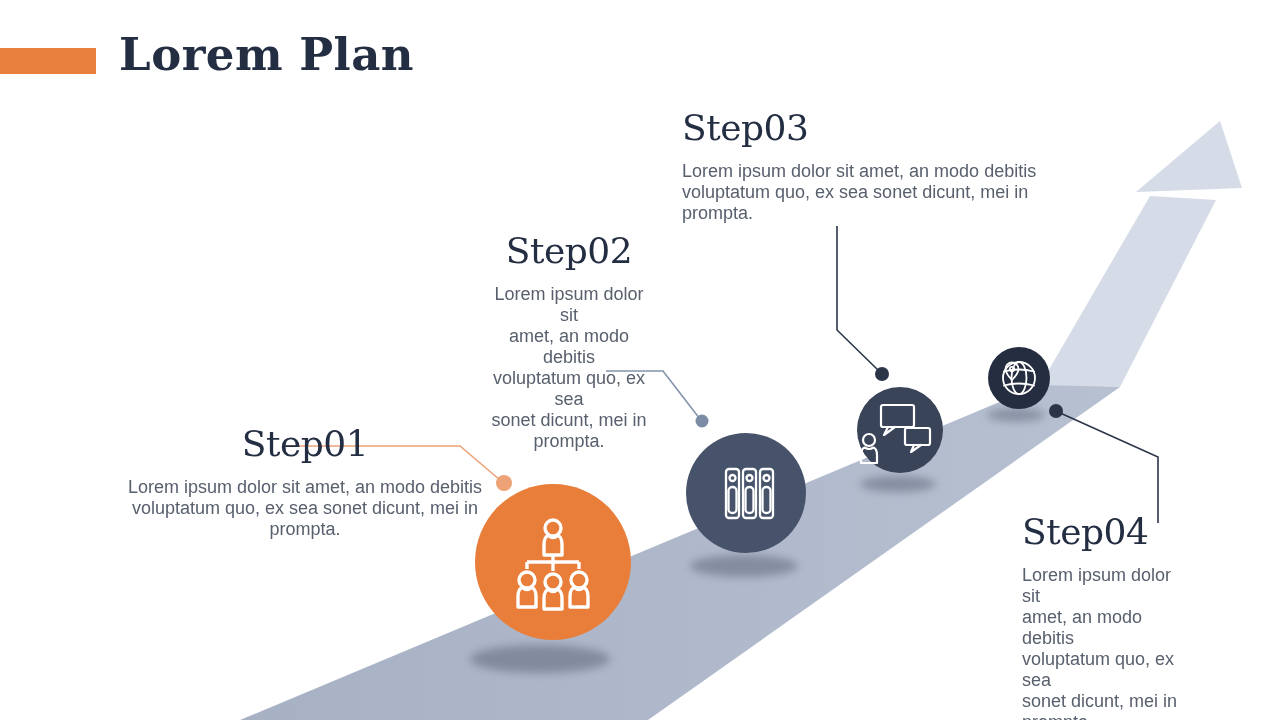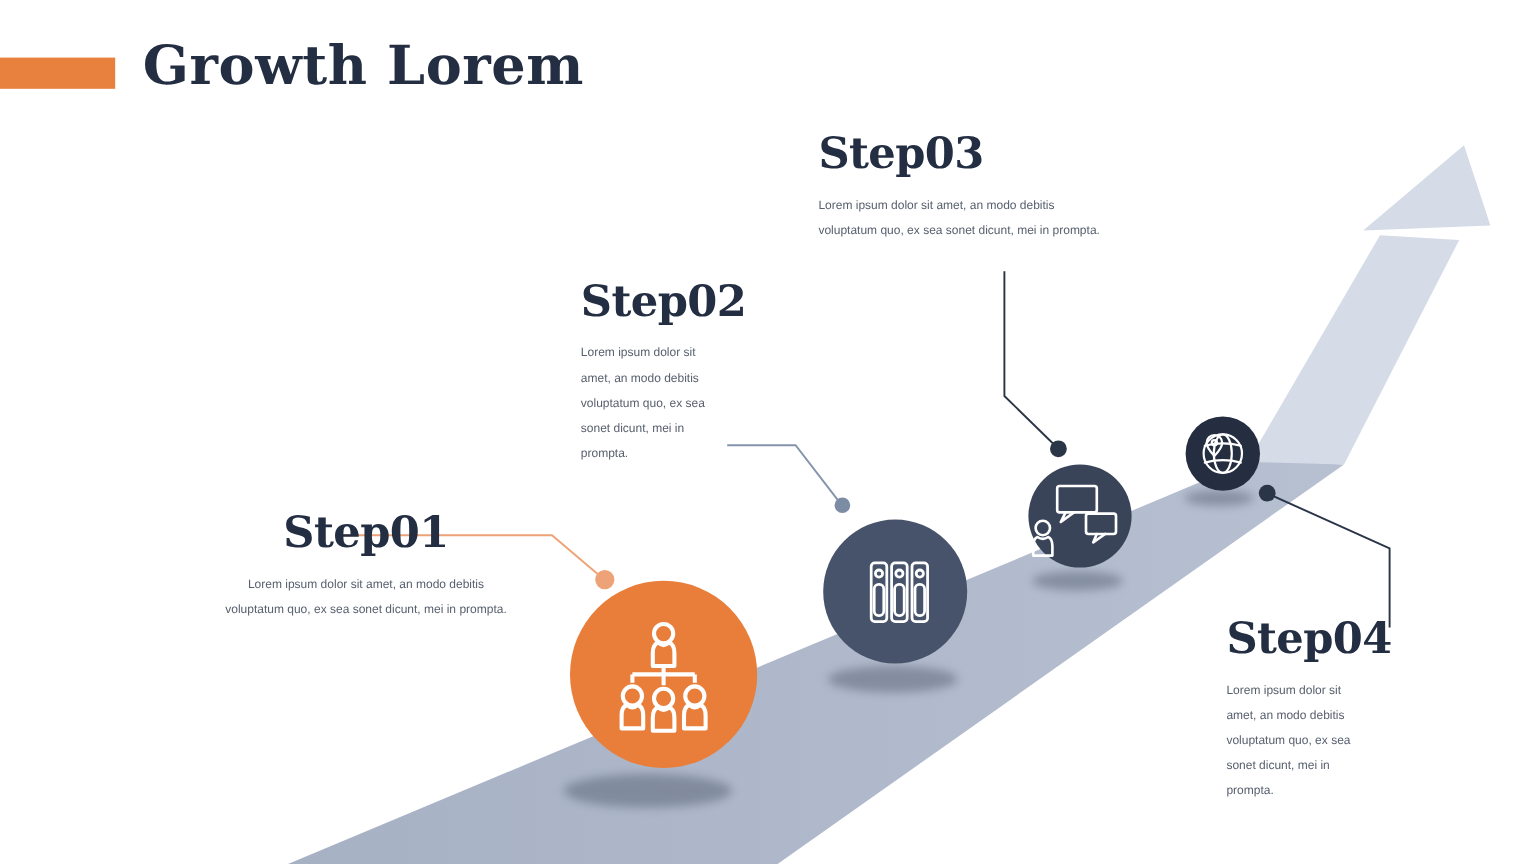--- a/index.html
+++ b/index.html
@@ -16,30 +16,30 @@
     background: var(--accent_orange);
   }
   .slide-title {
     position:absolute; left:119px; top:30px; margin:0;
     font-family:"DejaVu Serif", serif; font-weight:700;
     font-size:45px; line-height:1.1; letter-spacing:.5px;
     color: var(--heading_navy);
   }
   .step { position:absolute; }
   .step h2 {
-    margin:0; font-family:"DejaVu Serif", serif; font-weight:700;
+    margin:0; font-family:"DejaVu Serif", serif; font-weight:400;
     font-size:36px; line-height:44px; letter-spacing:-0.5px;
     color: var(--heading_navy);
   }
   .step p {
-    margin:11px 0 0 0; font-size:10px; line-height:21px;
+    margin:11px 0 0 0; font-size:18px; line-height:21px;
     color: var(--body_gray); white-space:pre-line;
   }
   #step01-block { left:95px;  top:422px; width:420px;text-align:center; }
-  #step02-block { left:484px; top:229px; width:170px; }
+  #step02-block { left:484px; top:229px; width:170px;text-align:center; }
   #step03-block { left:682px; top:106px; width:400px; }
   #step04-block { left:1022px;top:510px; width:170px; }
 
   
   .ramp-dark  { fill:url(#rampGrad); }
   .ramp-light { fill: var(--ramp_light); }
   .shadow-ellipse { fill: var(--shadow); opacity:.45; }
   .c-orange { fill: var(--circle_orange); }
   .c-navy1  { fill: var(--circle_navy_light); }
   .c-navy2  { fill: var(--circle_navy); }
@@ -132,21 +132,21 @@
       <circle cx="1019" cy="378" r="16"></circle>
       <ellipse cx="1019" cy="378" rx="7.5" ry="16"></ellipse>
       <path d="M1004,371.5 Q1019,367.5 1034,371.5"></path>
       <path d="M1004,385.5 Q1019,381.5 1034,385.5"></path>
       <path d="M1012,362.5 a6.5,6.5 0 0 1 6.5,6.5 q0,4.2 -6.5,11 q-6.5,-6.8 -6.5,-11 a6.5,6.5 0 0 1 6.5,-6.5 Z"></path>
       <circle cx="1012" cy="369" r="2.2"></circle>
     </g>
   </svg>
 
   <div class="accent-bar"></div>
-  <h1 class="slide-title">Growth Lorem</h1>
+  <h1 class="slide-title">Lorem Plan</h1>
 
   <div class="step" id="step01-block">
     <h2>Step01</h2>
     <p>Lorem ipsum dolor sit amet, an modo debitis
 voluptatum quo, ex sea sonet dicunt, mei in prompta.</p>
   </div>
 
   <div class="step" id="step02-block">
     <h2>Step02</h2>
     <p>Lorem ipsum dolor sit

